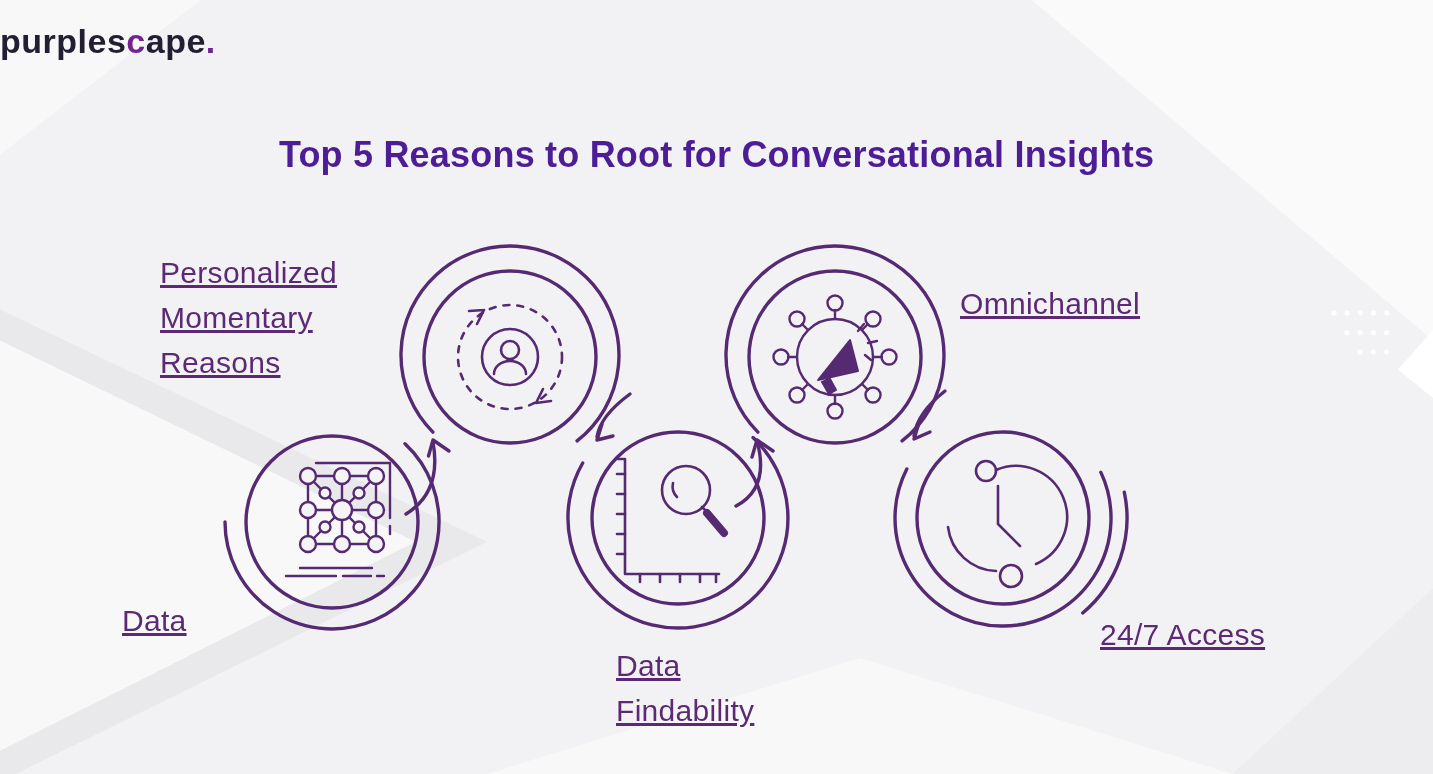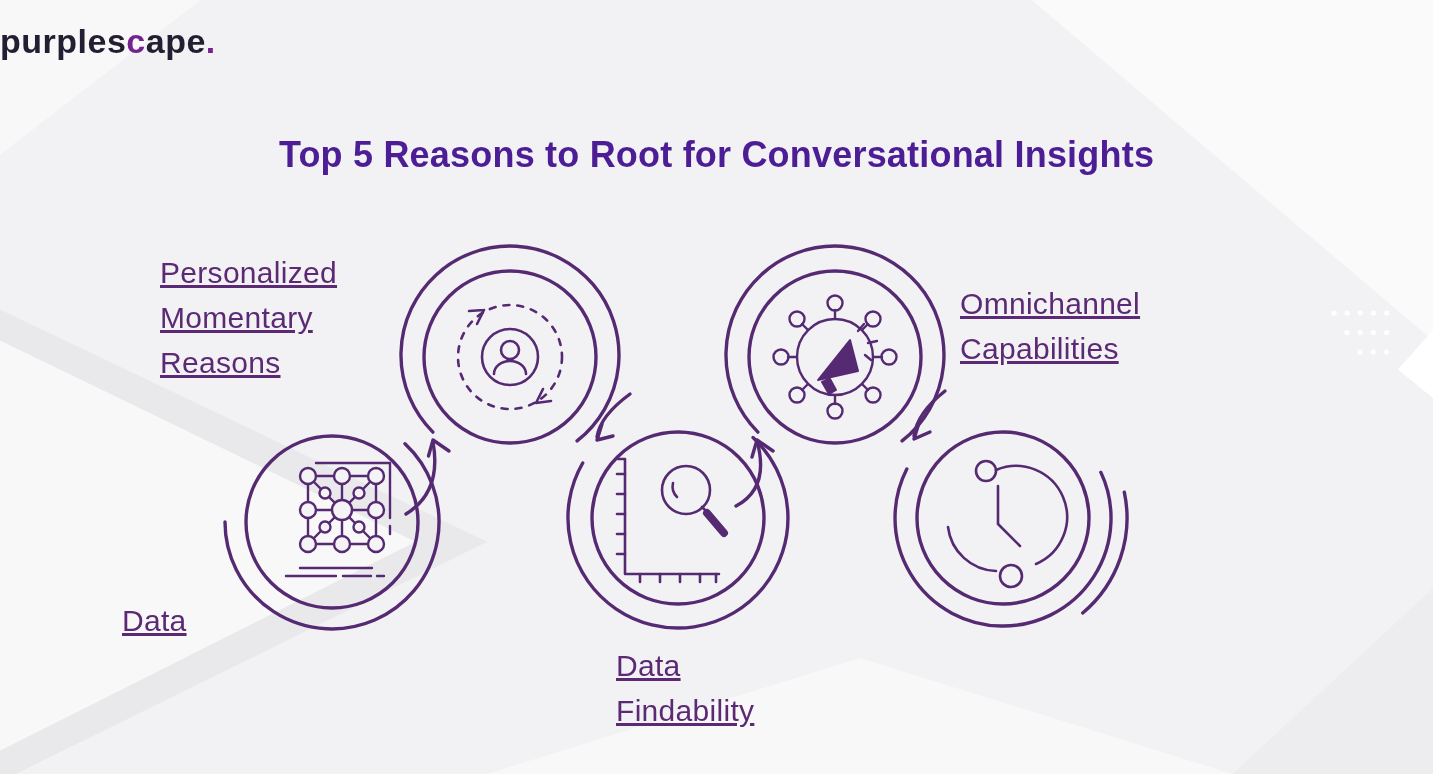--- a/index.html
+++ b/index.html
@@ -180,17 +180,17 @@
   <span>Data</span>
 </div>
 
 <div class="lbl" style="left:616px;top:643px;">
   <span>Data</span>
   <span>Findability</span>
 </div>
 
 <div class="lbl" style="left:960px;top:281px;">
   <span>Omnichannel</span>
-  <span>Capabilities</span>
 </div>
 
 <div class="lbl" style="left:1100px;top:612px;">
+  <span>24/7 Access</span>
 </div>
 
 </body></html>

